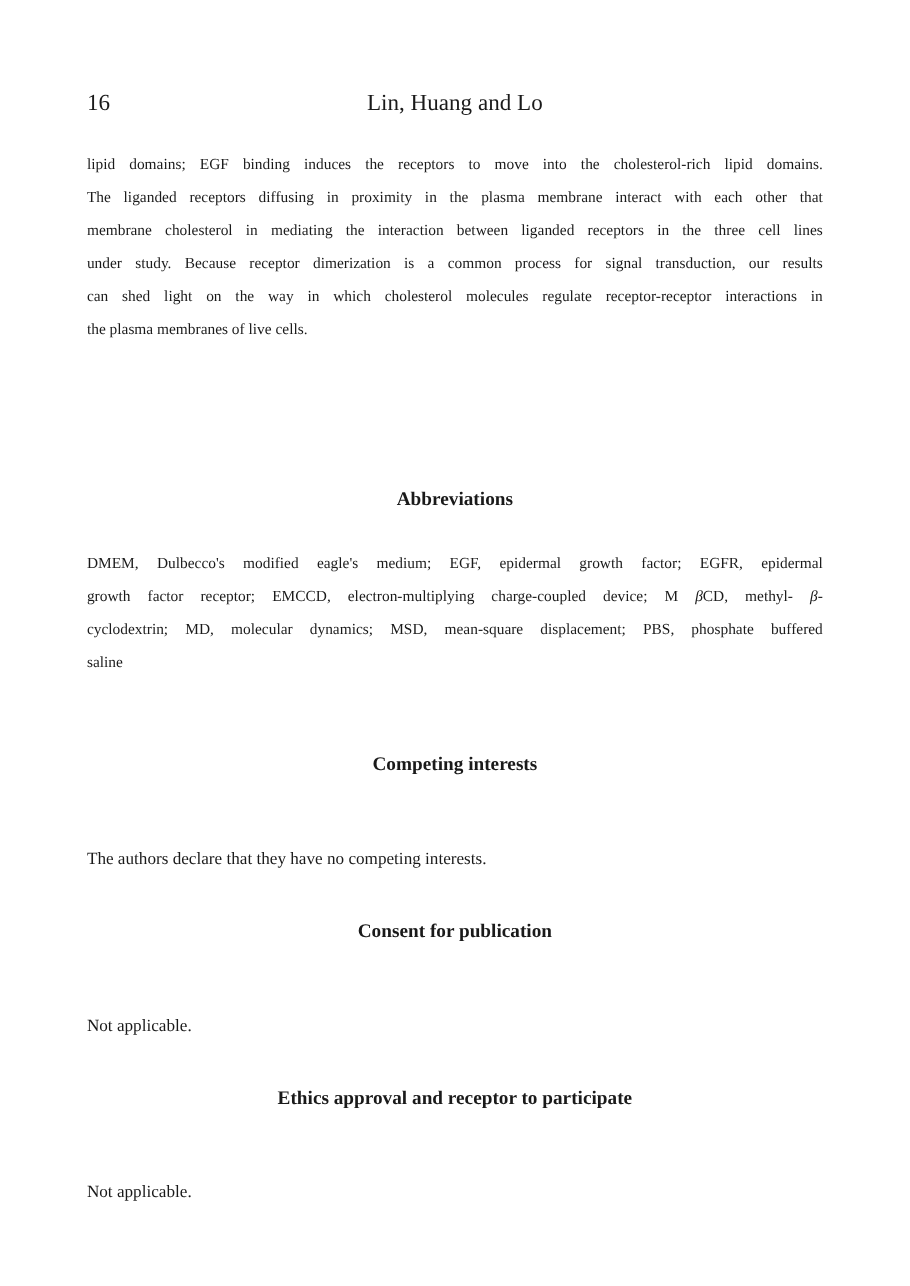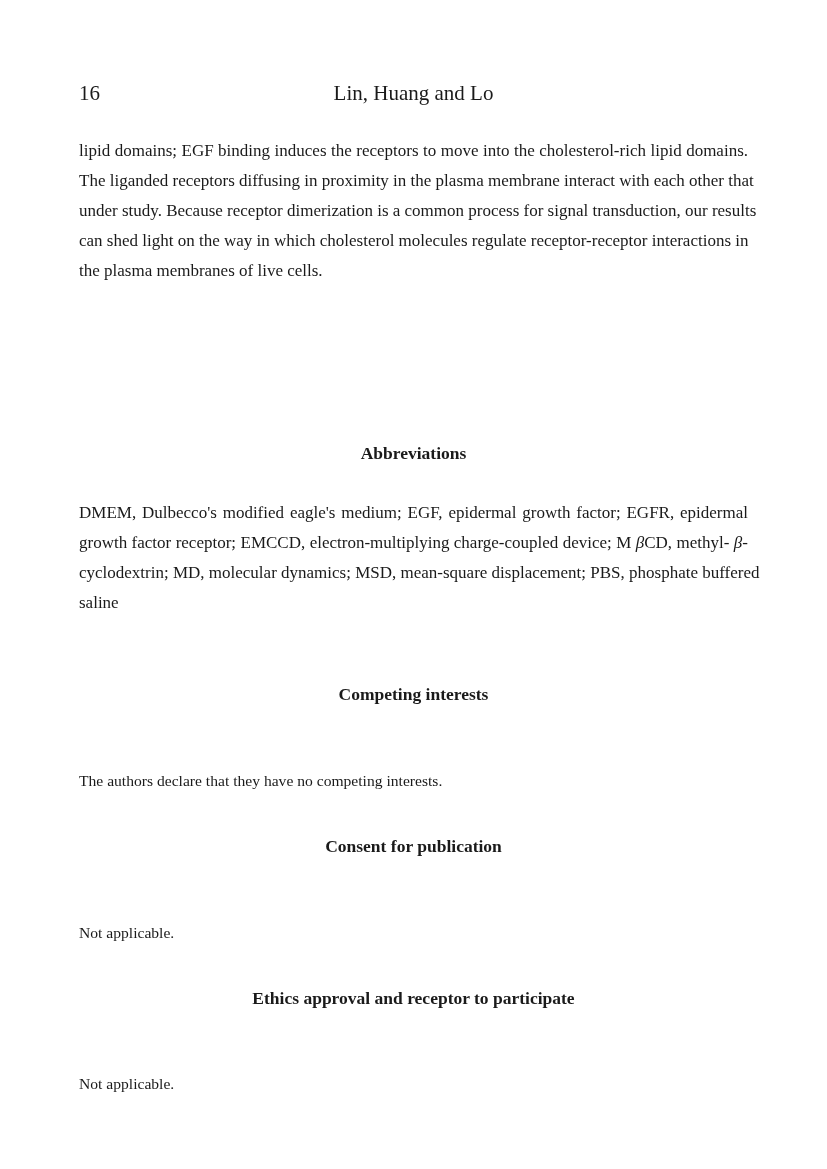--- a/index.html
+++ b/index.html
@@ -50,21 +50,21 @@
     top: 0;
     width: 669px;
     text-align: center;
   }
 
   
   .body-par {
     position: absolute;
     left: 0;
     width: 669px;
-    font-size: 17px;
+    font-size: 14px;
     line-height: 30px;
     text-align: justify;
     text-justify: inter-word;
     hyphens: none;
   }
   .body-par.justify-all > .ln {
     display: block;
     text-align: justify;
     text-align-last: justify;
     white-space: nowrap;
@@ -117,20 +117,21 @@
   <div class="content">
 
     <div class="running-head">
       <span class="folio">16</span>
       <span class="head-title">Lin, Huang and Lo</span>
     </div>
 
     <div class="body-par justify-all" id="abstract-tail">
       <span class="ln">lipid domains; EGF binding induces the receptors to move into the cholesterol-rich lipid domains.</span>
       <span class="ln">The liganded receptors diffusing in proximity in the plasma membrane interact with each other that</span>
+      <span class="ln">membrane cholesterol in mediating the interaction between liganded receptors in the three cell lines</span>
       <span class="ln">under study.  Because receptor dimerization is a common process for signal transduction, our results</span>
       <span class="ln">can shed light on the way in which cholesterol molecules regulate receptor-receptor interactions in</span>
       <span class="ln last">the plasma membranes of live cells.</span>
     </div>
 
     <div class="section-heading" id="heading-abbrev">Abbreviations</div>
 
     <div class="body-par justify-all" id="abbrev-body">
       <span class="ln">DMEM, Dulbecco's modified eagle's medium;  EGF, epidermal growth factor;  EGFR, epidermal</span>
       <span class="ln"><span>growth factor receptor; EMCCD, electron-multiplying charge-coupled device; M </span><span class="beta">β</span><span>CD, methyl- </span><span class="beta">β</span><span>-</span></span>

